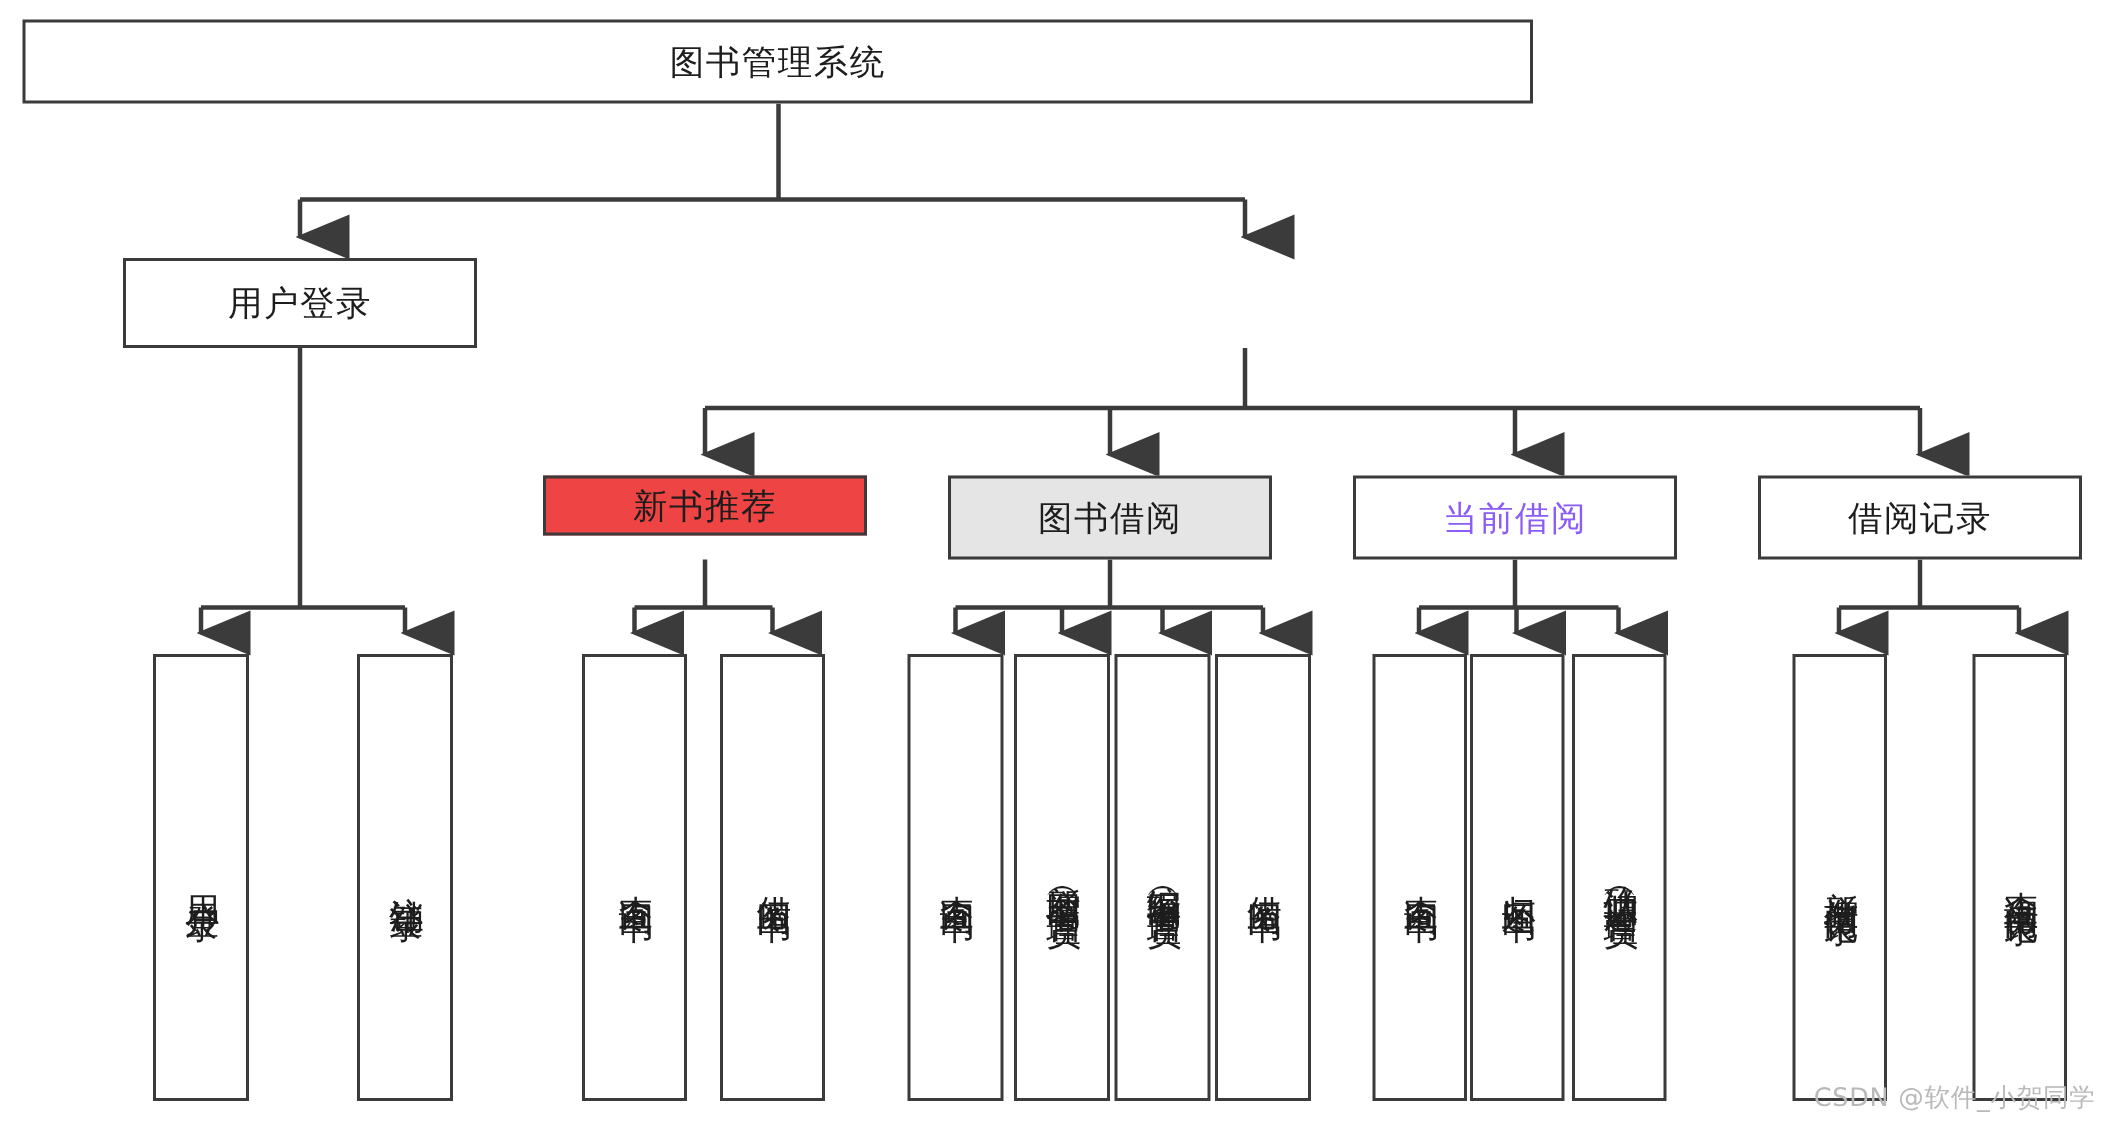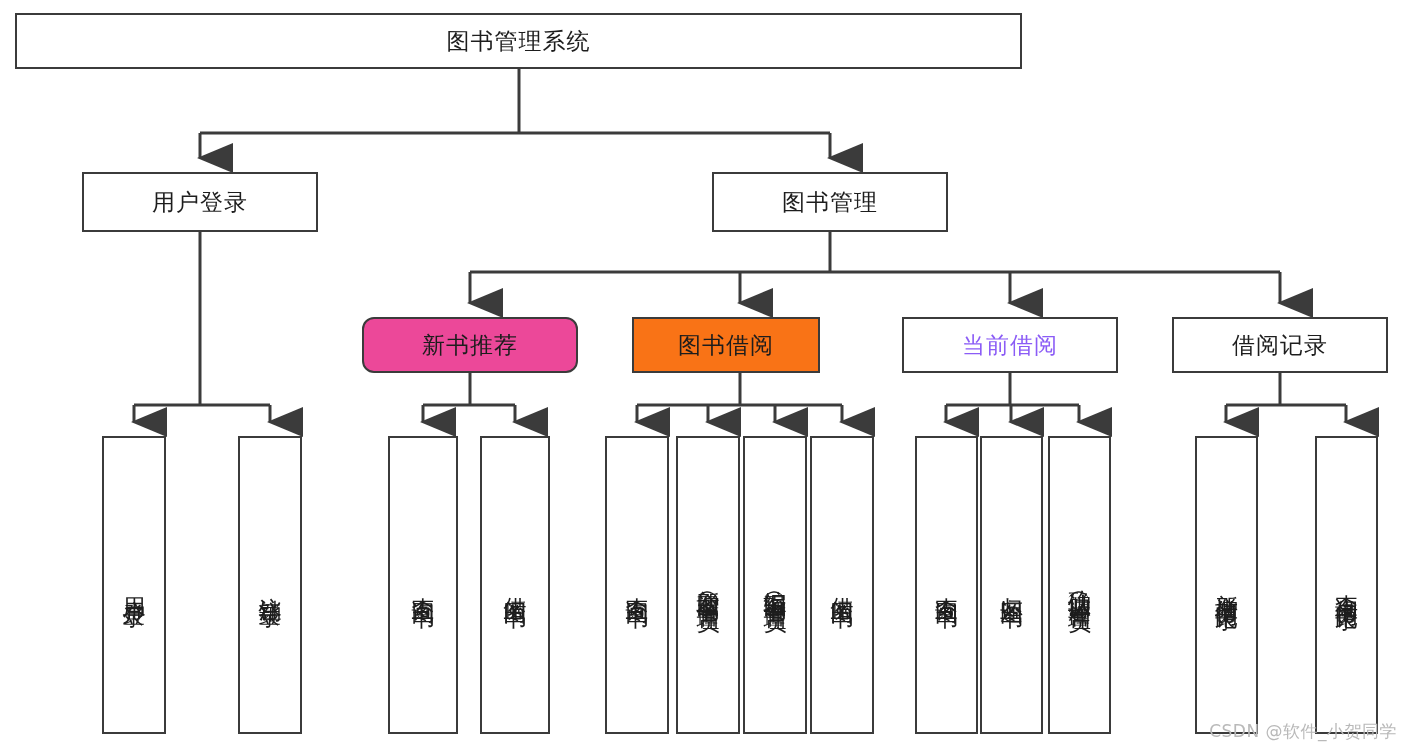--- a/index.html
+++ b/index.html
@@ -119,28 +119,25 @@
     </g>
   </svg>
 
   <div class="node horiz" style="left: 15px; top: 13px; width: 1007px; height: 56px; border-color: rgb(59, 59, 59); background: rgb(255, 255, 255); color: rgb(29, 29, 29);">
     <span>图书管理系统</span>
   </div>
 
   <div class="node horiz" style="left: 82px; top: 172px; width: 236px; height: 60px; border-color: rgb(59, 59, 59); background: rgb(255, 255, 255); color: rgb(29, 29, 29);">
     <span>用户登录</span>
   </div>
-  <div class="node horiz" style="left: 712px; top: 172px; width: 236px; height: 60px; border-color: rgb(59, 59, 59); background: rgb(255, 255, 255); color: rgb(29, 29, 29);">
-    <span>图书管理</span>
-  </div>
 
-  <div class="node horiz" style="left: 362px; top: 317px; width: 216px; height: 56px; border-color: rgb(59, 59, 59); background: #ec4899; color: rgb(29, 29, 29); border-radius: 12px;">
+  <div class="node horiz" style="left: 362px; top: 317px; width: 216px; height: 40px; border-color: rgb(59, 59, 59); background: #ef4444; color: rgb(29, 29, 29);">
     <span>新书推荐</span>
   </div>
-  <div class="node horiz" style="left: 632px; top: 317px; width: 188px; height: 56px; border-color: rgb(59, 59, 59); background: #f97316; color: rgb(29, 29, 29);">
+  <div class="node horiz" style="left: 632px; top: 317px; width: 216px; height: 56px; border-color: rgb(59, 59, 59); background: #e5e5e5; color: rgb(29, 29, 29);">
     <span>图书借阅</span>
   </div>
   <div class="node horiz" style="left: 902px; top: 317px; width: 216px; height: 56px; border-color: rgb(59, 59, 59); background: rgb(255, 255, 255); color: #8b5cf6;">
     <span>当前借阅</span>
   </div>
   <div class="node horiz" style="left: 1172px; top: 317px; width: 216px; height: 56px; border-color: rgb(59, 59, 59); background: rgb(255, 255, 255); color: rgb(29, 29, 29); text-align: right;">
     <span>借阅记录</span>
   </div>
 
   <div class="node vert" style="left: 102px; top: 436px; width: 64px; height: 298px; border-color: rgb(59, 59, 59); background: rgb(255, 255, 255); color: rgb(29, 29, 29);">

